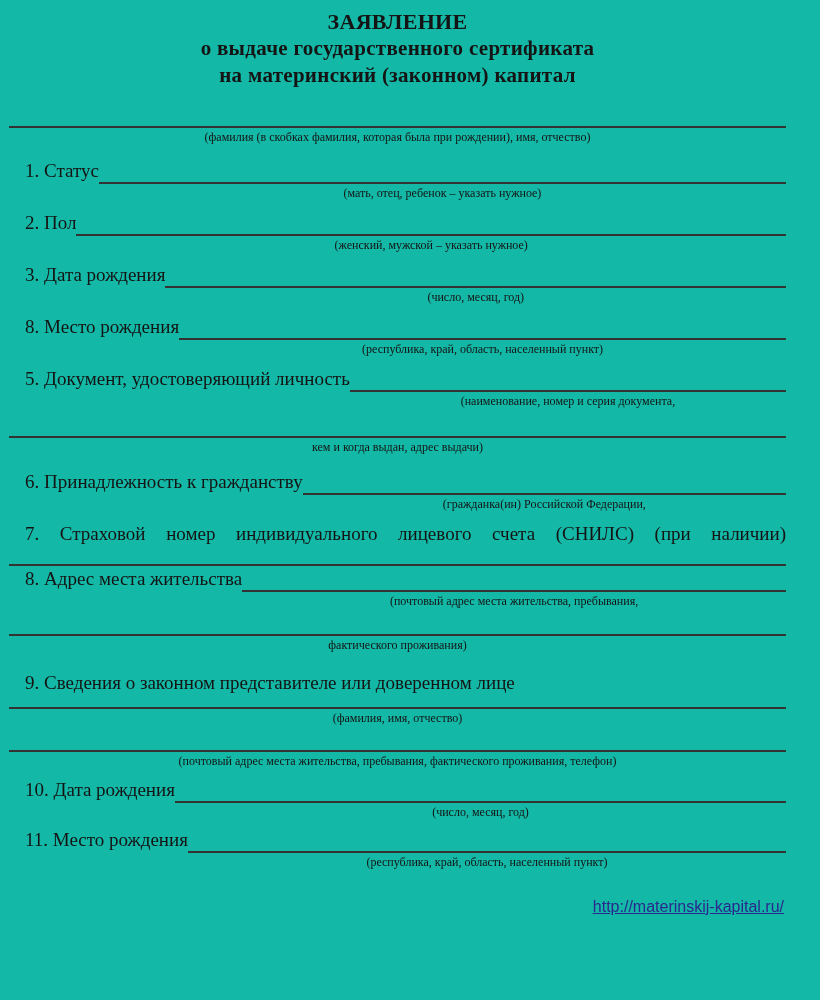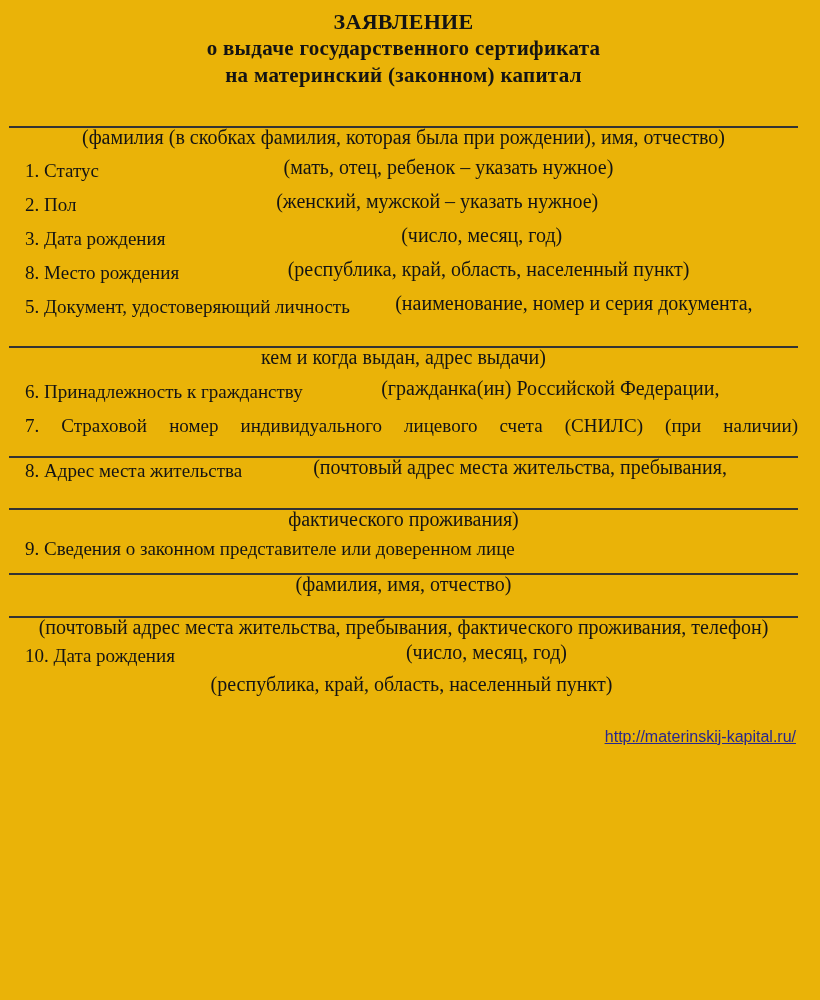--- a/index.html
+++ b/index.html
@@ -1,46 +1,46 @@
 <!DOCTYPE html>
 <html><head>
 <meta charset="utf-8">
 <style>
   html, body { margin: 0; padding: 0; background: #ffffff; }
   .page {
     position: relative;
     width: 820px;
     height: 1000px;
     box-sizing: border-box;
-    padding: 8px 22px 0 9px;
-    background: #eab308;
+    padding: 8px 34px 0 9px;
+    background: #14b8a6;
     color: #141414;
     font-family: "Liberation Serif", "DejaVu Serif", serif;
     overflow: hidden;
   }
   
   .doc-title { text-align: center; font-weight: bold; }
   .doc-title div { font-size: 21px; line-height: 27px; letter-spacing: 0.3px; }
   .doc-title .t1 { font-size: 22px; }
 
   
   .row { position: relative; }
   .write-line { border-bottom: 2px solid #333333; }
   .rule-row .write-line { height: 0; width: 100%; display: block; }
   .hint {
-    font-size: 20px;
+    font-size: 12px;
     line-height: 18px;
     text-align: center;
     color: #141414;
     white-space: nowrap;
   }
   
   .field-row { display: flex; align-items: flex-start; padding-left: 16px; }
   .field-label { font-size: 19px; line-height: 26px; white-space: nowrap; }
-  .field-rest { flex: 1; display: flex; min-width: 0; justify-content: center; }
+  .field-rest { flex: 1; display: flex; flex-direction: column; min-width: 0; }
   .field-rest .write-line { height: 24px; }
   
   .text-row { font-size: 19px; line-height: 26px; padding-left: 16px; }
   .justified { text-align: justify; text-align-last: justify; }
   
   .footer { text-align: right; padding-right: 2px; text-decoration: underline; }
   .site-link {
     font-family: "Liberation Sans", "DejaVu Sans", sans-serif;
     font-size: 16px;
     color: #28288e;
@@ -129,41 +129,42 @@
       <span class="write-line"></span>
       <span class="hint">(почтовый адрес места жительства, пребывания,</span>
     </span>
   </div>
 
   <div class="row rule-row" style="margin-top:24px">
     <span class="write-line"></span>
     <div class="hint">фактического проживания)</div>
   </div>
 
-  <div class="row text-row" style="margin-top:8px">9. Сведения о законном представителе или доверенном лице</div>
+  <div class="row text-row" style="margin-top:16px">9. Сведения о законном представителе или доверенном лице</div>
 
   <div class="row rule-row" style="margin-top:11px">
     <span class="write-line"></span>
     <div class="hint">(фамилия, имя, отчество)</div>
   </div>
 
   <div class="row rule-row" style="margin-top:23px">
     <span class="write-line"></span>
     <div class="hint">(почтовый адрес места жительства, пребывания, фактического проживания, телефон)</div>
   </div>
 
   <div class="row field-row" style="margin-top:7px">
     <span class="field-label">10. Дата рождения</span>
     <span class="field-rest">
       <span class="write-line"></span>
       <span class="hint">(число, месяц, год)</span>
     </span>
   </div>
 
   <div class="row field-row" style="margin-top:6px">
+    <span class="field-label">11. Место рождения</span>
     <span class="field-rest">
       <span class="write-line"></span>
       <span class="hint">(республика, край, область, населенный пункт)</span>
     </span>
   </div>
 
   <div class="footer" style="margin-top:27px">
     <a class="site-link" href="#">http://materinskij-kapital.ru/</a>
   </div>
 

